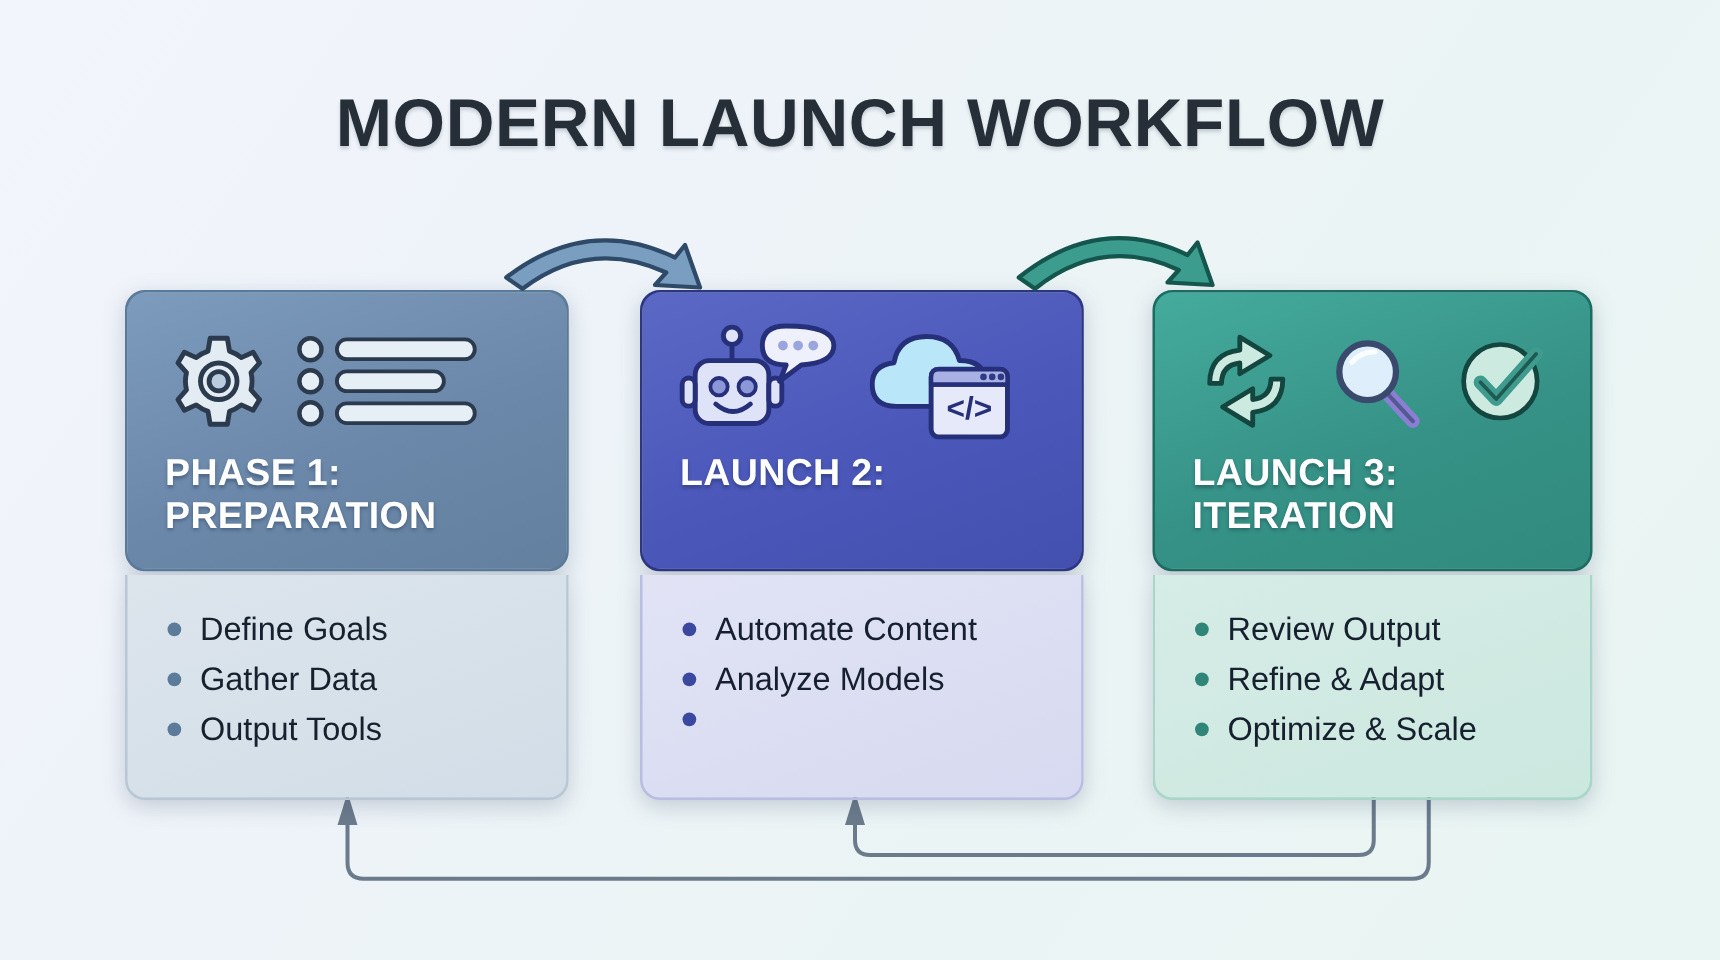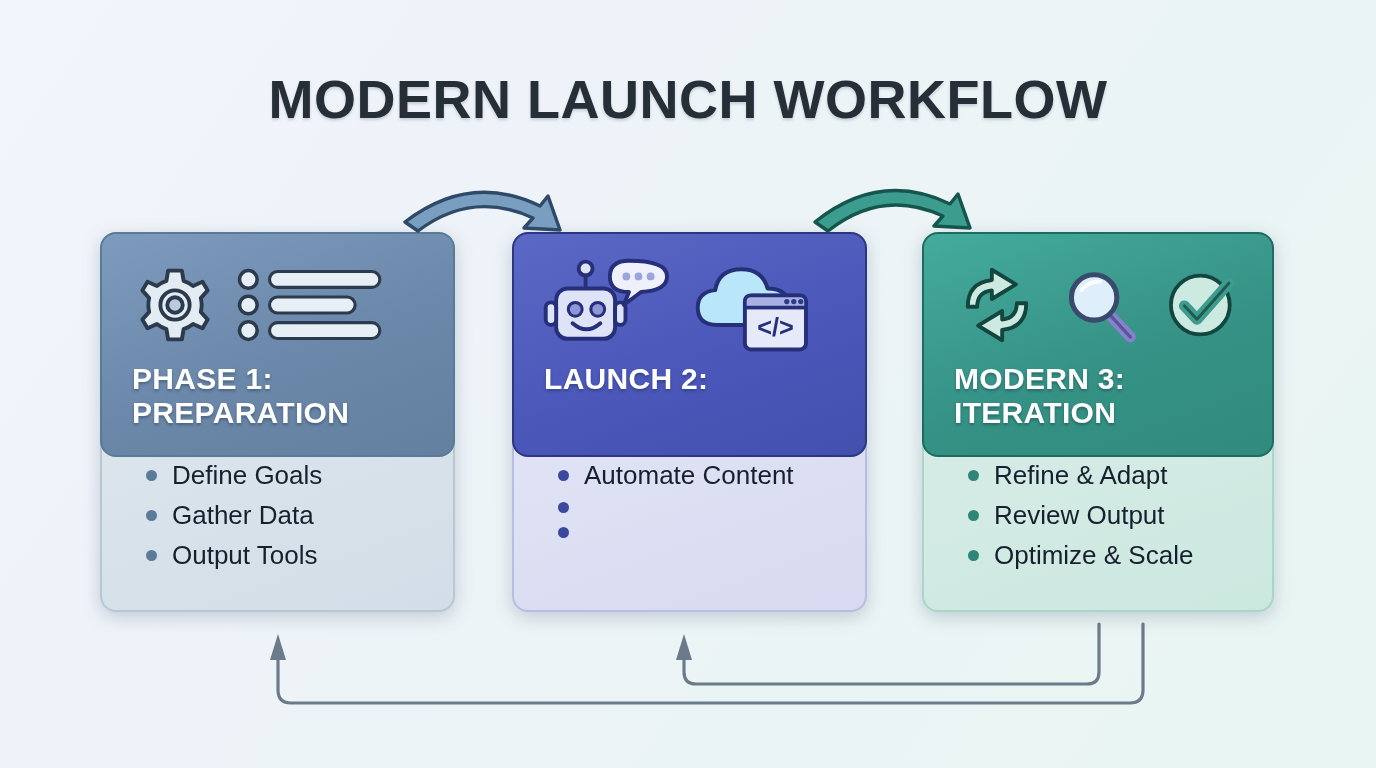--- a/index.html
+++ b/index.html
@@ -62,27 +62,27 @@
     border-radius: 16px;
     z-index: 2;
     padding: 0 22px;
     display: flex;
     flex-direction: column;
     justify-content: flex-start;
   }
 
   .card-body {
     position: absolute;
-    top: 200px;
+    top: 228px;
     left: 0;
     width: 100%;
     height: 180px;
     border-radius: 0 0 16px 16px;
     z-index: 1;
-    padding: 30px 0 0 44px;
+    padding: 30px 0 0 32px;
   }
 
   
   .card-1 .card-head {
     background: linear-gradient(160deg, #7d9bbc 0%, #6b88aa 55%, #63809f 100%);
     border: 2px solid #5a7characterless;
     border: 2px solid #5a7a99;
   }
   .card-1 .card-body {
     background: linear-gradient(160deg, #dce5ec 0%, #d2dde7 100%);
@@ -288,20 +288,21 @@
     </div>
 
     <div class="card-body">
       <ul class="bullets">
         <li>
           <span class="bullet-dot"></span>
           <span>Automate Content</span>
         </li>
         <li>
           <span class="bullet-dot"></span>
+          <span>Analyze Models</span>
         </li>
         <li>
           <span class="bullet-dot"></span>
         </li>
       </ul>
     </div>
   </div>
 
   <div class="card card-3">
     <div class="card-head">
@@ -324,34 +325,34 @@
         </svg>
 
         <svg width="84" height="84" viewBox="0 0 100 100">
           <circle cx="48" cy="50" r="35" fill="#cdeae1" stroke="#13463f" stroke-width="4.5"></circle>
           <path d="M29 51 L44 67 L82 24" fill="none" stroke="#3f9b8d" stroke-width="13" stroke-linecap="round" stroke-linejoin="round"></path>
           <path d="M29 51 L44 67 L82 24" fill="none" stroke="#13463f" stroke-width="3.5" stroke-linecap="round" stroke-linejoin="round" opacity="0.75"></path>
         </svg>
       </div>
 
       <div class="card-title">
-        <span>MODERN 3:</span>
+        <span>LAUNCH 3:</span>
         <span class="t-line2">ITERATION</span>
       </div>
     </div>
 
     <div class="card-body">
       <ul class="bullets">
         <li>
           <span class="bullet-dot"></span>
+          <span>Review Output</span>
+        </li>
+        <li>
+          <span class="bullet-dot"></span>
           <span>Refine &amp; Adapt</span>
-        </li>
-        <li>
-          <span class="bullet-dot"></span>
-          <span>Review Output</span>
         </li>
         <li>
           <span class="bullet-dot"></span>
           <span>Optimize &amp; Scale</span>
         </li>
       </ul>
     </div>
   </div>
 </div>
 

